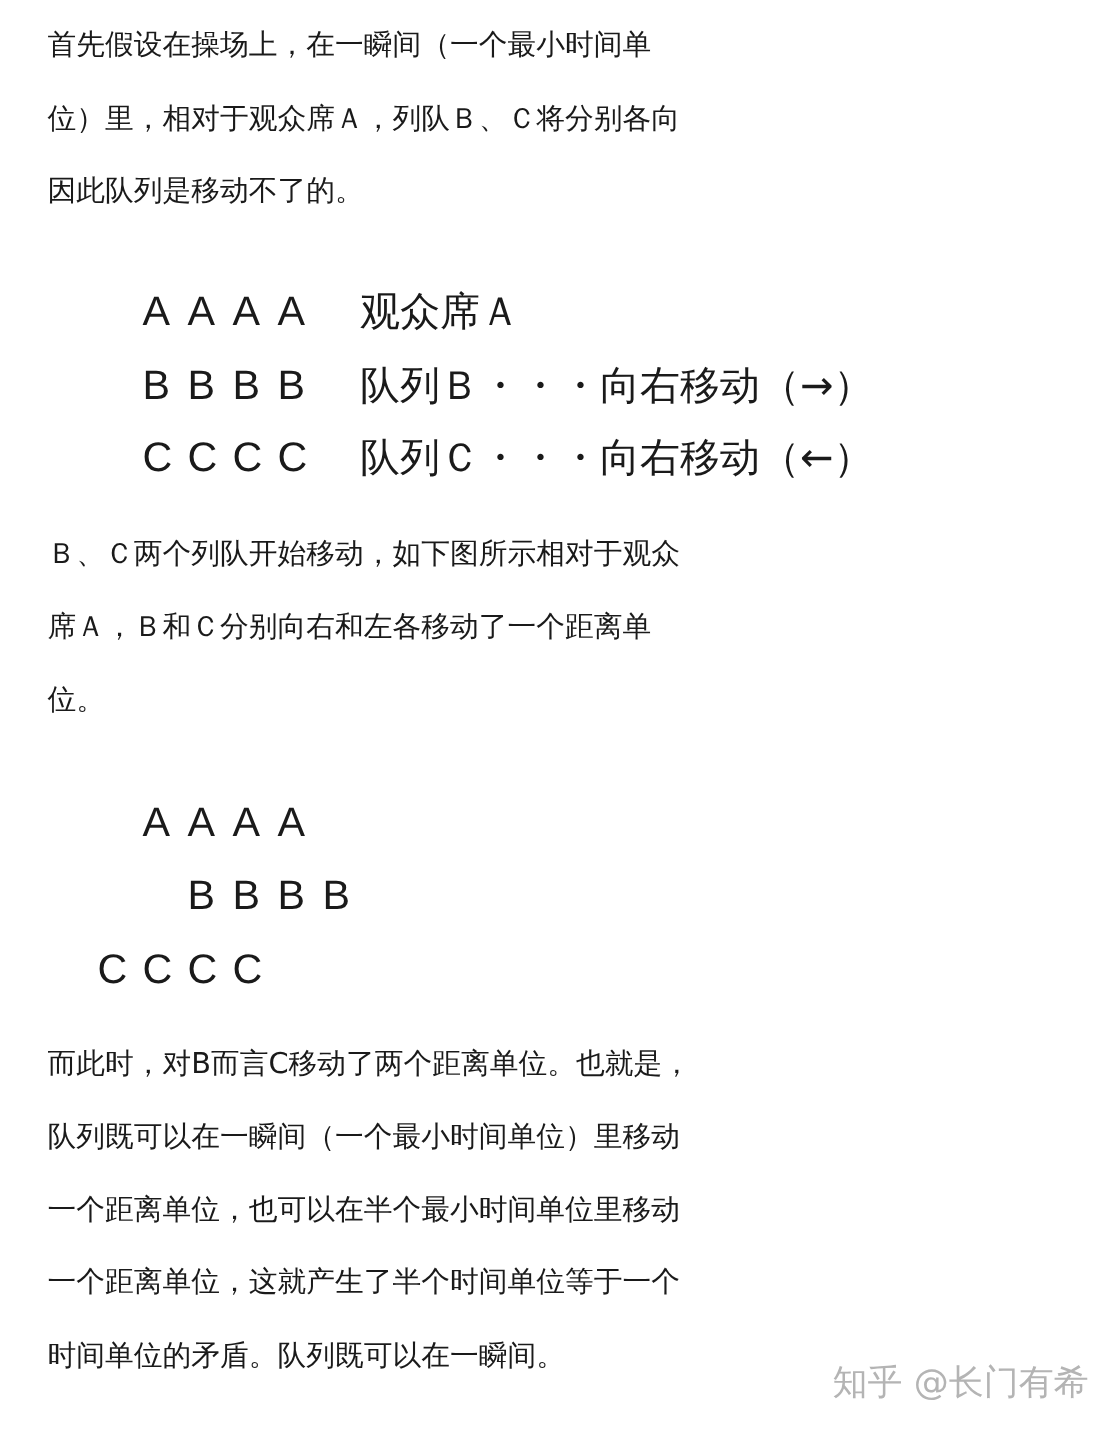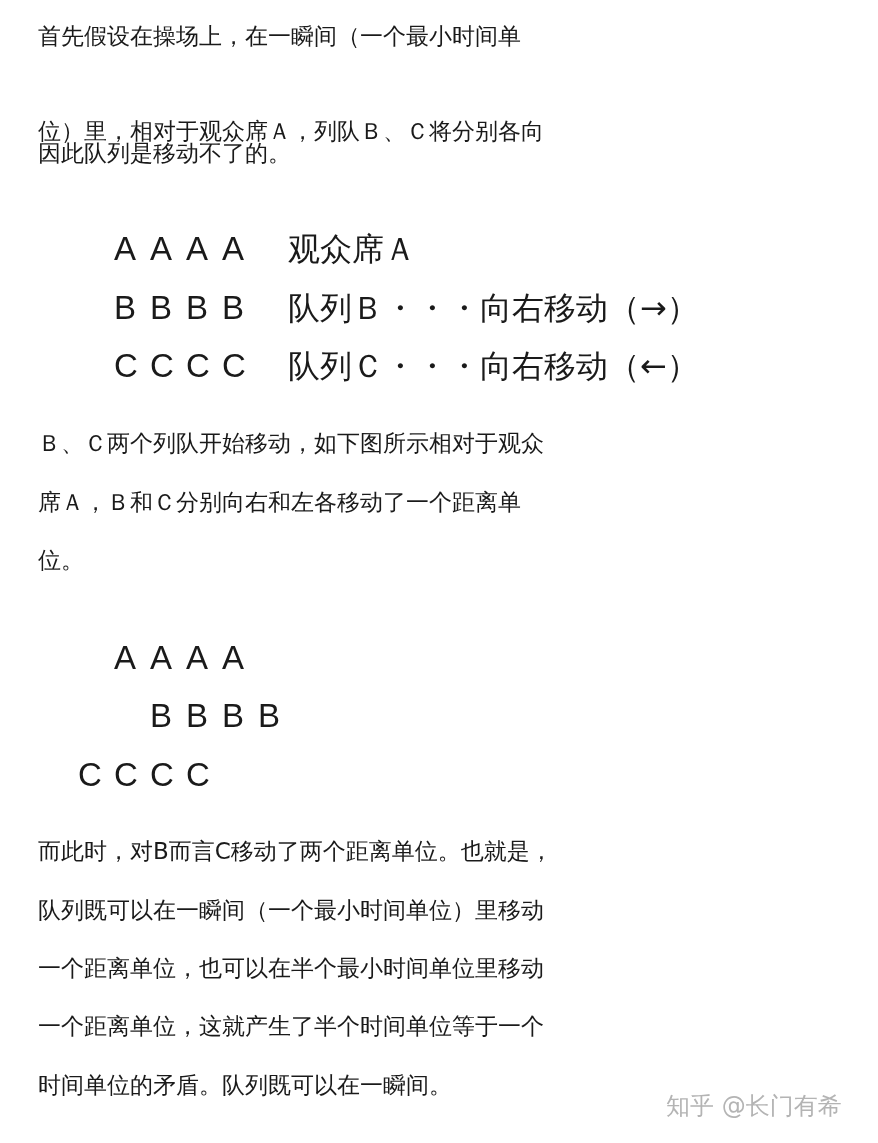--- a/index.html
+++ b/index.html
@@ -39,33 +39,33 @@
       position: absolute;
       left: 288px;
       font-size: 32px;
       line-height: 40px;
       white-space: nowrap;
     }
     .watermark {
       position: absolute;
       left: 666px;
       top: 1088px;
-      font-size: 24px;
+      font-size: 28px;
       line-height: 36px;
       color: #b4b4b4;
       white-space: nowrap;
       text-shadow: 0 0 1px #ffffff, 1px 1px 0 #ffffff;
     }
   </style>
 </head>
 <body>
 
 <div>
   <div class="line" style="top:16px;">首先假设在操场上，在一瞬间（一个最小时间单</div>
-  <div class="line" style="top:75px;margin-top:36px;">位）里，相对于观众席Ａ，列队Ｂ、Ｃ将分别各向</div>
+  <div class="line" style="top:75px;">位）里，相对于观众席Ａ，列队Ｂ、Ｃ将分别各向</div>
   <div class="line" style="top:133px;">因此队列是移动不了的。</div>
 </div>
 
 <div>
   <div class="letters" style="left:114px; top:229px;">
     <span>A</span>
     <span>A</span>
     <span>A</span>
     <span>A</span>
   </div>

